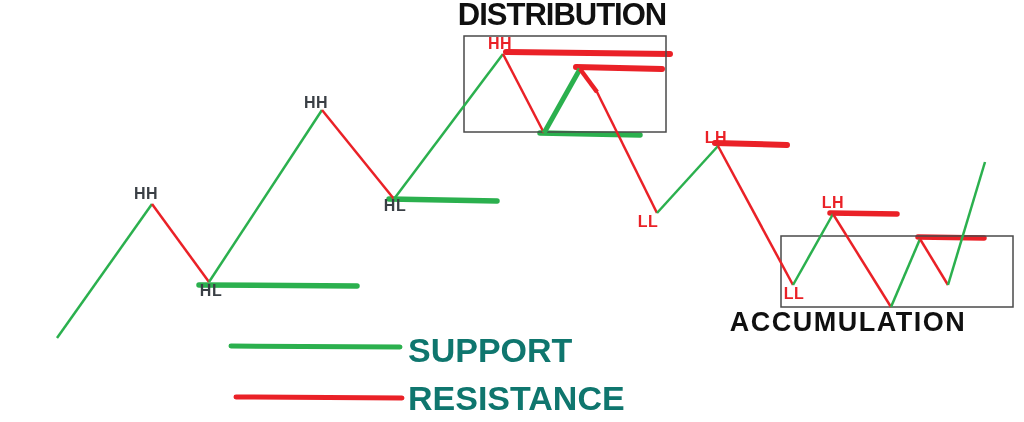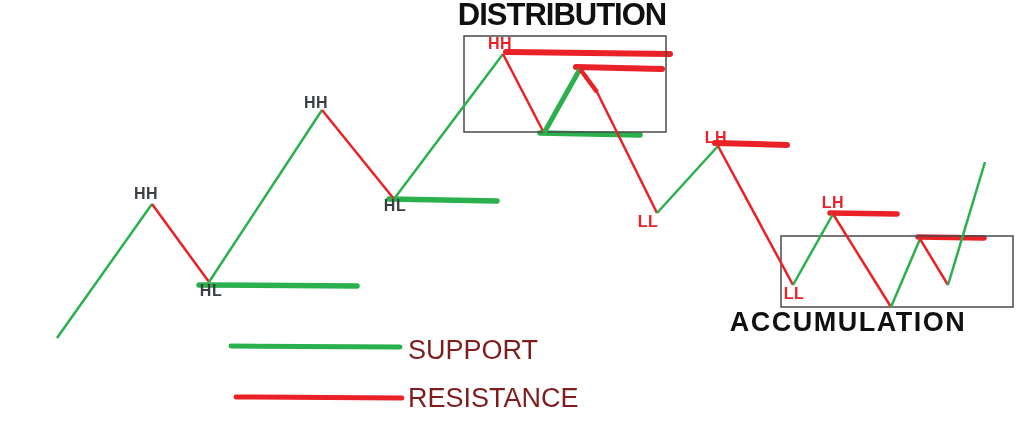--- a/index.html
+++ b/index.html
@@ -26,23 +26,23 @@
     transform: translate(-50%, -50%);
     font-weight: bold;
     color: #101010;
     white-space: nowrap;
   }
   .title-dist { left: 562px; top: 15px; font-size: 31px; letter-spacing: -1px; }
   .title-accu { left: 848px; top: 322px; font-size: 27px; letter-spacing: 1.5px; }
   .legend-text {
     position: absolute;
     transform: translateY(-50%);
-    font-weight: normal;
-    font-size: 27px;
-    color: #7f1d1d;
+    font-weight: bold;
+    font-size: 34px;
+    color: #0f766e;
     white-space: nowrap;
   }
   .legend-support { left: 408px; top: 350px; }
   .legend-resistance { left: 408px; top: 398px; text-align: right; }
 </style>
 </head>
 <body>
 
 <div class="stage">
   <svg id="diagram-svg" width="1024" height="422" viewBox="0 0 1024 422">

